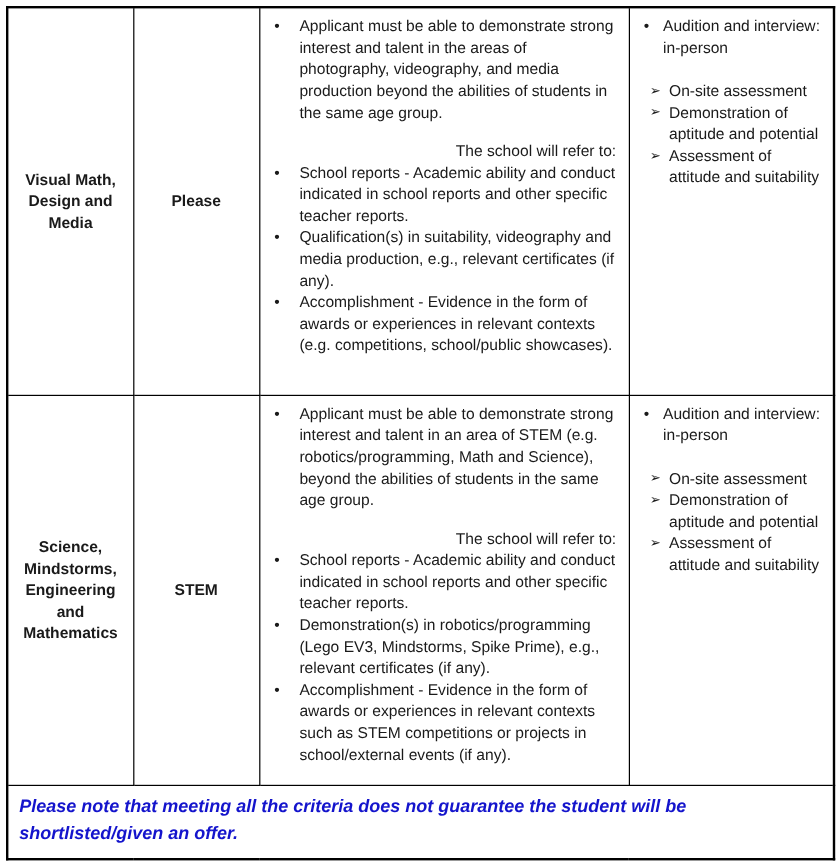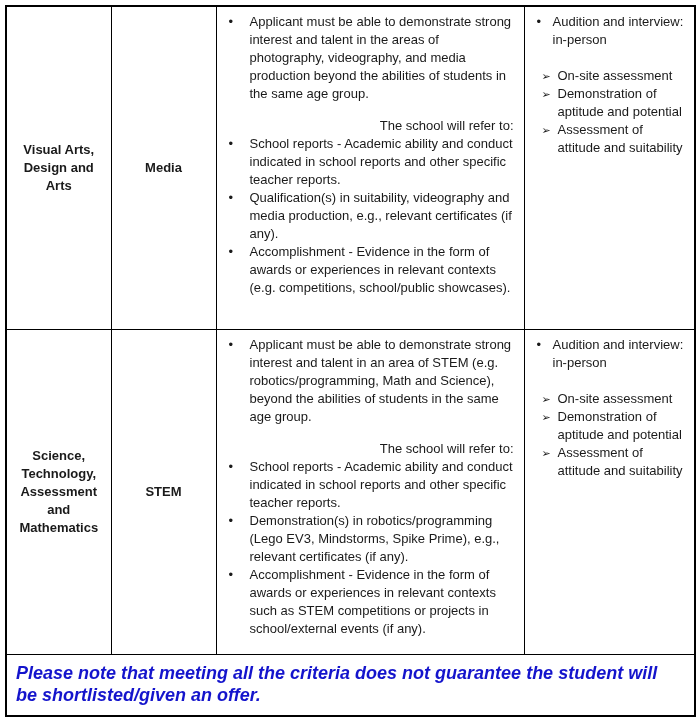--- a/index.html
+++ b/index.html
@@ -38,40 +38,40 @@
   .mk{flex:none;display:inline-block;}
   td.criteria .mk{width:21px;}
   td.assess .mk{width:16px;}
   .refer-heading{margin:14px 0 0 0;text-align:right;}
   ul.arrow-list{margin-top:18px;margin-left:5px;}
   ul.arrow-list .mk{font-size:11px;line-height:18px;}
   td.note-cell{
     padding:7px 12px 9px 9px;
     color:var(--note-color);
     font-weight:bold;font-style:italic;
-    font-size:18px;line-height:22px;
+    font-size:15px;line-height:22px;
     vertical-align:middle;
   }
 </style>
 </head>
 <body>
 
 <div class="wrap">
   <table class="grid">
     <colgroup>
       <col style="width:105px">
         <col style="width:105px">
         <col style="width:308px">
         <col style="width:171px">
     </colgroup>
     <tbody>
 
       <tr class="r1">
-        <td class="cat">Visual Arts, Design and Arts</td>
-        <td class="area">Media</td>
+        <td class="cat">Visual Math, Design and Media</td>
+        <td class="area">Please</td>
         <td class="criteria">
           <ul class="blist">
             <li>
               <span class="mk">•</span>
               <span>Applicant must be able to demonstrate strong interest and talent in the areas of photography, videography, and media production beyond the abilities of students in the same age group.</span>
             </li>
           </ul>
           <p class="refer-heading">The school will refer to:</p>
           <ul class="blist">
             <li>
@@ -106,21 +106,21 @@
             </li>
             <li>
               <span class="mk">➢</span>
               <span>Assessment of attitude and suitability</span>
             </li>
           </ul>
         </td>
       </tr>
 
       <tr class="r2">
-        <td class="cat">Science, Technology, Assessment and Mathematics</td>
+        <td class="cat">Science, Mindstorms, Engineering and Mathematics</td>
         <td class="area">STEM</td>
         <td class="criteria">
           <ul class="blist">
             <li>
               <span class="mk">•</span>
               <span>Applicant must be able to demonstrate strong interest and talent in an area of STEM (e.g. robotics/programming, Math and Science), beyond the abilities of students in the same age group.</span>
             </li>
           </ul>
           <p class="refer-heading">The school will refer to:</p>
           <ul class="blist">

